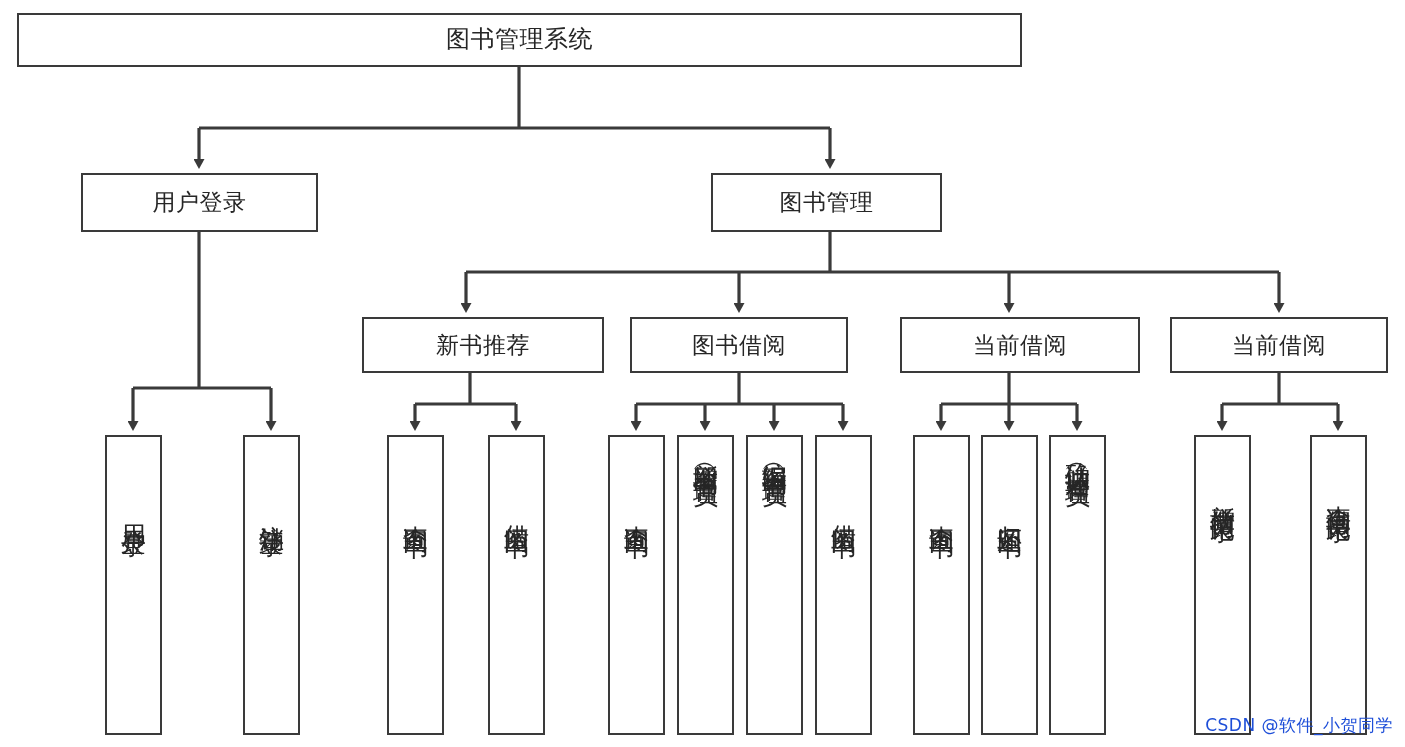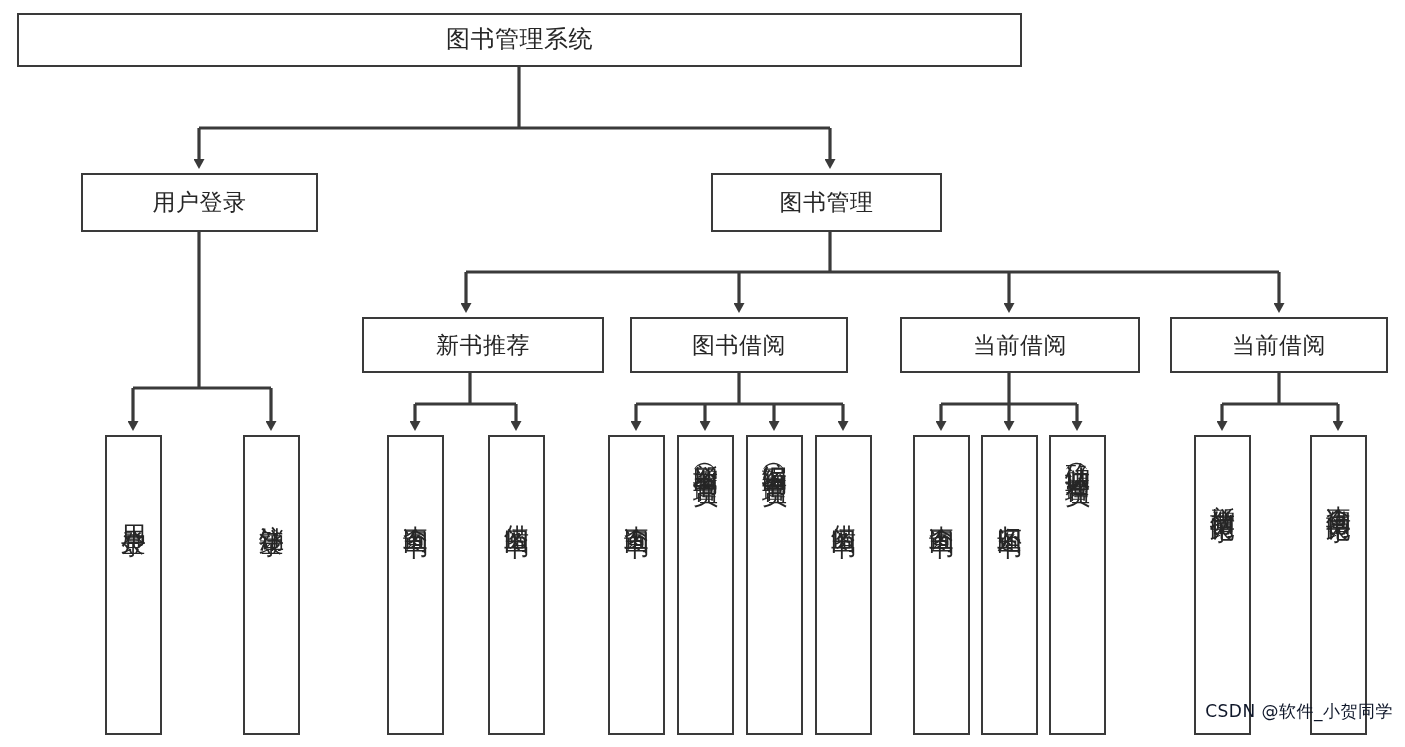--- a/index.html
+++ b/index.html
@@ -46,23 +46,23 @@
     line-height:1.08;
     letter-spacing:3px;
     white-space:nowrap;
     height:auto;
   }
   .node.leaf.mid .label{ margin-top:62px; }
   .node.leaf.midlow .label{ margin-top:42px; }
 
   #watermark{
     position:absolute;
-    right:12px; bottom:24px;
+    right:12px; bottom:10px;
     font-size:17px;
-    color:#0f172a;
+    color:#1d4ed8;
     letter-spacing:0.5px;
     white-space:nowrap;
     pointer-events:none;
   }
 </style>
 </head>
 <body>
 
 <div id="stage">
 

